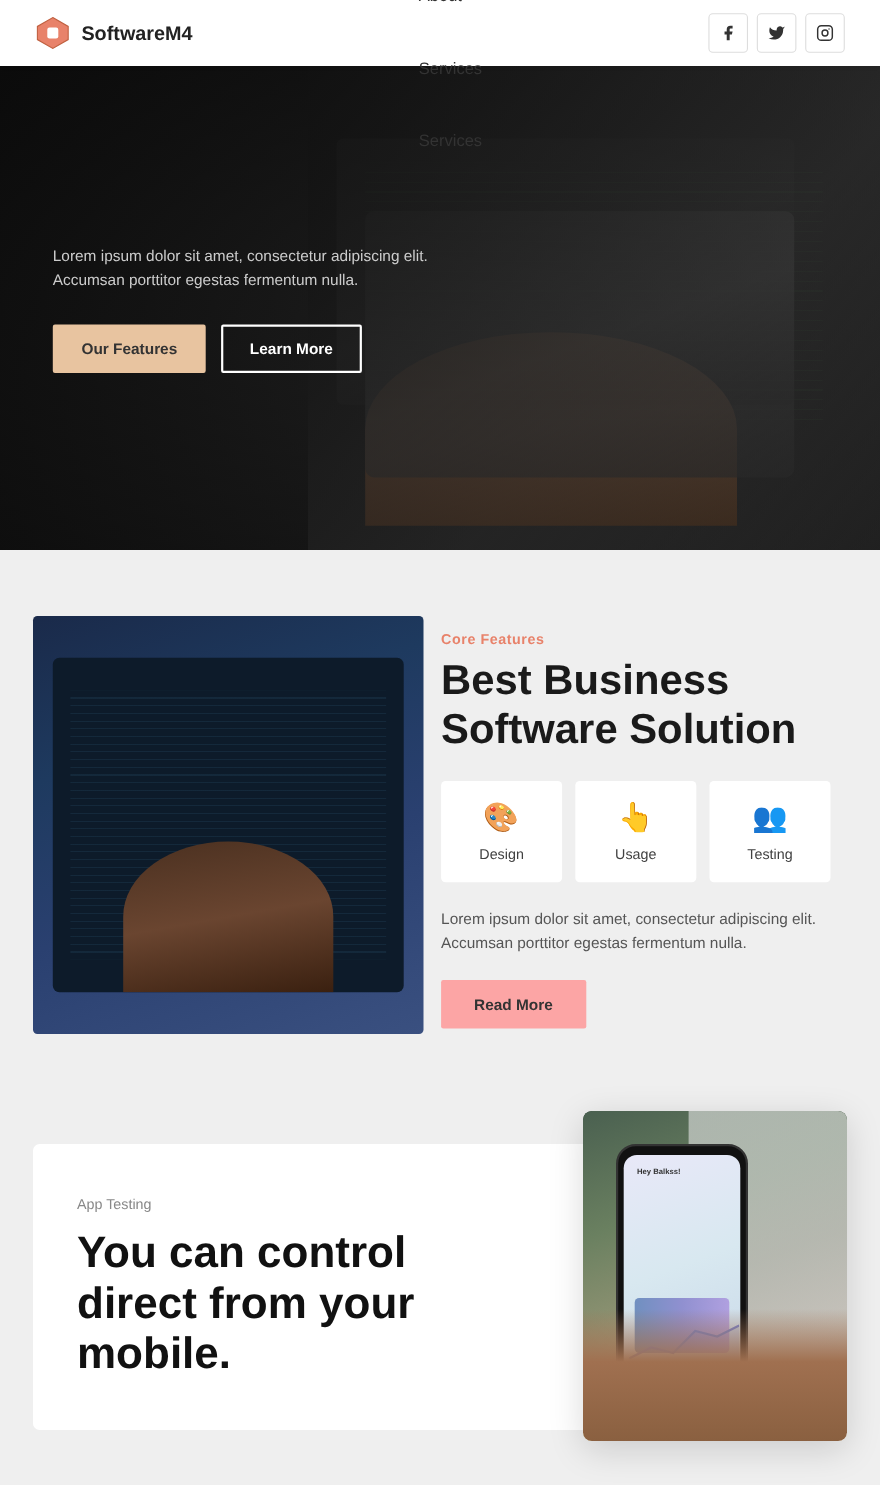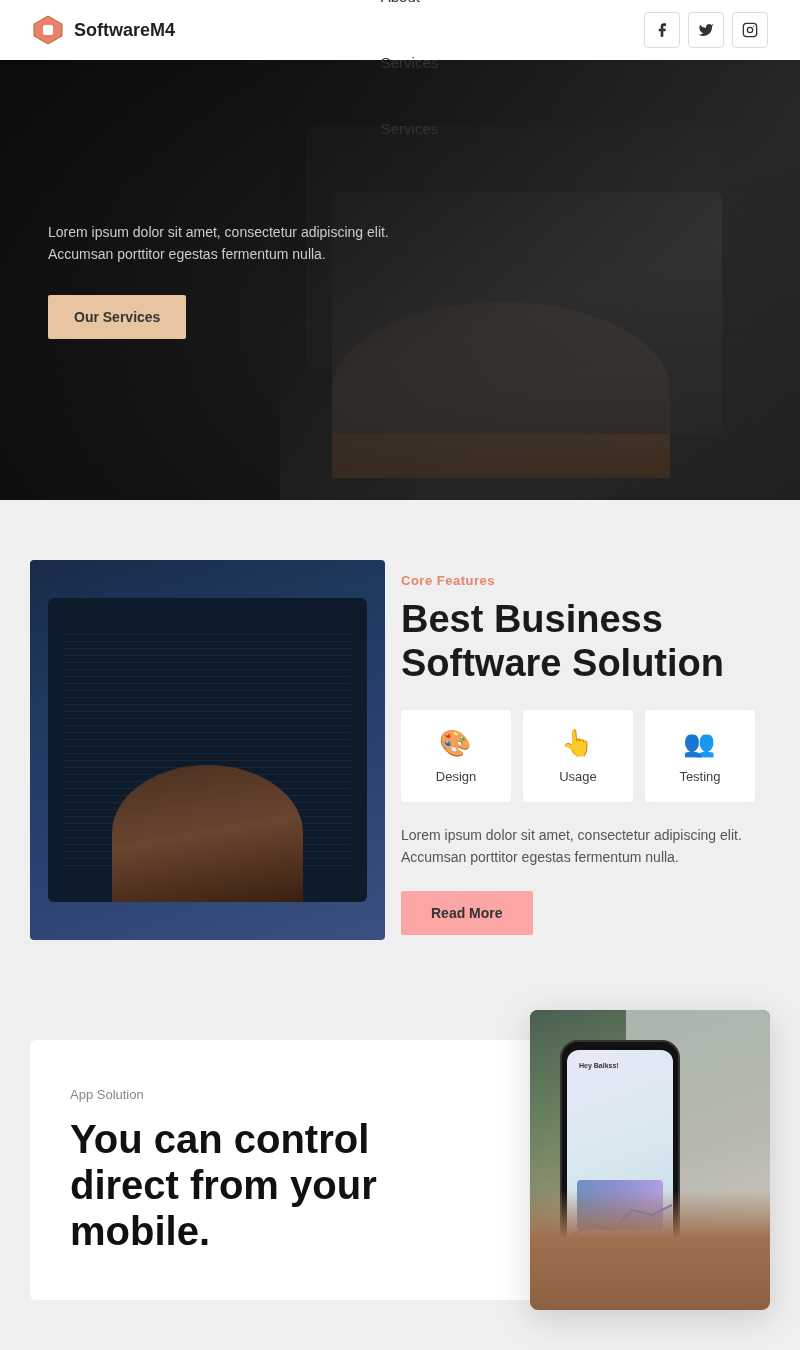--- a/index.html
+++ b/index.html
@@ -416,21 +416,22 @@
     <div style="position:absolute;inset:0;background:linear-gradient(135deg,#1a1a1a 0%,#2a2a2a 30%,#383838 60%,#222 100%);opacity:0.9;"></div>
     <div style="position:absolute;top:15%;left:5%;width:80%;height:55%;background:linear-gradient(160deg,#2d2d2d 0%,#3d3d3d 50%,#252525 100%);border-radius:6px;opacity:0.8;"></div>
     <div style="position:absolute;bottom:5%;left:10%;width:65%;height:40%;background:linear-gradient(170deg,#8a6040 0%,#a07050 50%,#6a4020 100%);border-radius:50% 50% 0 0;opacity:0.7;"></div>
     <div style="position:absolute;top:20%;left:10%;right:10%;bottom:25%;background:repeating-linear-gradient(0deg,transparent,transparent 8px,rgba(100,200,100,0.06) 8px,rgba(100,200,100,0.06) 9px);"></div>
   </div>
   <div class="hero-bg"></div>
   <div class="hero-content">
     <p class="hero-desc">Lorem ipsum dolor sit amet, consectetur adipiscing elit.
 Accumsan porttitor egestas fermentum nulla.</p>
     <div class="hero-buttons">
-      <button class="btn-primary">Our Services</button>
+      <button class="btn-primary">Our Features</button>
+      <button class="btn-secondary">Learn More</button>
     </div>
   </div>
 </section>
 
 <section class="features-section">
   <div class="features-img">
     <div class="features-img-inner">
       <div class="monitor-sim"></div>
     </div>
   </div>
@@ -455,21 +456,21 @@
     </div>
     <p class="features-desc">Lorem ipsum dolor sit amet, consectetur adipiscing elit.
 Accumsan porttitor egestas fermentum nulla.</p>
     <button class="btn-read-more">Read More</button>
   </div>
 </section>
 
 <section class="app-section">
   <div class="app-card">
     <div class="app-content">
-      <p class="app-label">App Solution</p>
+      <p class="app-label">App Testing</p>
       <h2 class="app-title">
         <span>You can control<br>direct from your<br>mobile.</span>
       </h2>
     </div>
     <div class="app-img-wrapper">
       <div class="app-img-box">
 
         <div style="position:absolute;inset:0;background:linear-gradient(160deg,#4a6050 0%,#6a8060 30%,#8a9070 50%,#d0c0a0 80%,#e0d0b0 100%);"></div>
 
         <div style="position:absolute;top:0;right:0;width:60%;height:100%;background:linear-gradient(160deg,#e8e8e8 0%,#d0d0d8 50%,#c0c0cc 100%);opacity:0.6;"></div>

